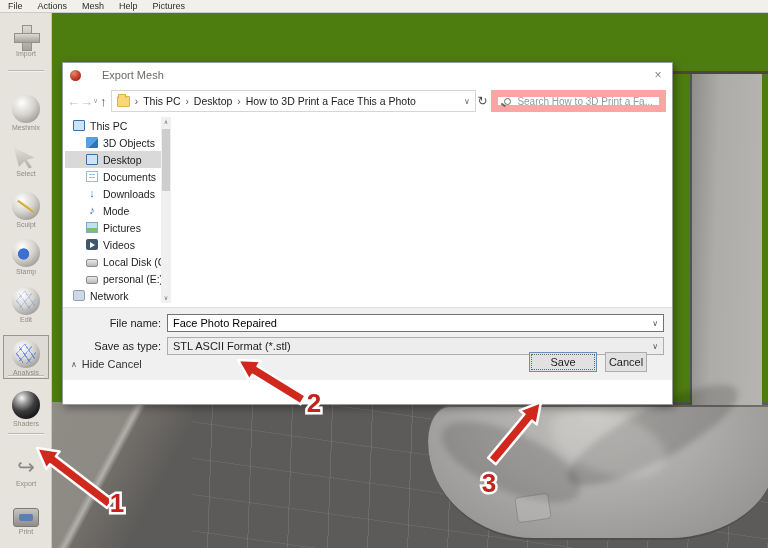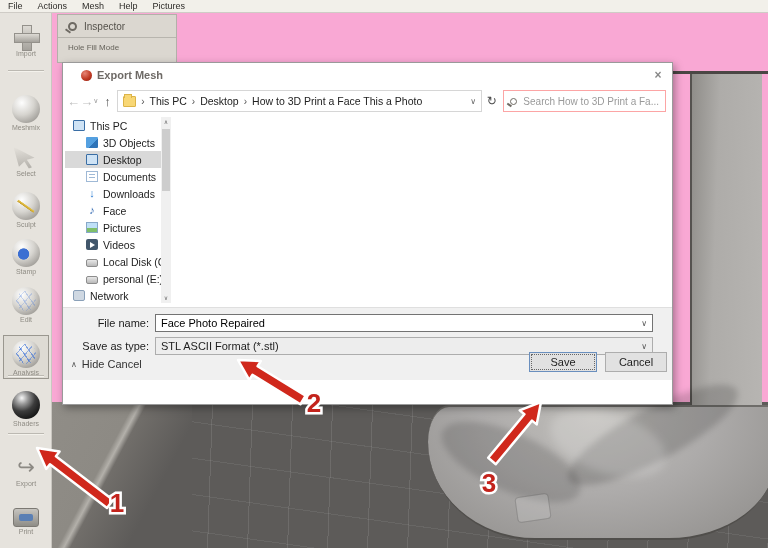--- a/index.html
+++ b/index.html
@@ -1,18 +1,18 @@
 <!DOCTYPE html>
 <html><head>
 <meta charset="utf-8">
 <style>
   * { margin:0; padding:0; box-sizing:border-box; }
   html,body { width:768px; height:548px; }
   body { font-family:"Liberation Sans", sans-serif; }
-  .app { position:relative; width:768px; height:548px; overflow:hidden; background:#f9a8d4; }
+  .app { position:relative; width:768px; height:548px; overflow:hidden; background:#4d7c0f; }
 
   
   .menubar { position:absolute; top:0; left:0; width:768px; height:13px; background:#f2f0ea;
              border-bottom:1px solid #cfccc6; display:flex; align-items:center; gap:15px;
              padding-left:8px; z-index:8; }
   .menubar span { font-size:9px; color:#2e2c29; }
 
   
   .viewport { position:absolute; left:52px; top:13px; right:0; bottom:0; overflow:hidden; z-index:1; }
   .vp-floor { position:absolute; left:0; top:389px; width:716px; height:146px; background-color:#5d5b59;
@@ -78,21 +78,21 @@
       border-bottom:1px solid #b8b5ae; }
   .maglass { width:9px; height:9px; border:2px solid #6e6a63; border-radius:50%; position:relative; }
   .maglass::after { content:""; position:absolute; left:-5px; top:6px; width:6px; height:2px;
       background:#6e6a63; transform:rotate(35deg); }
   .inspector .ititle { font-size:10px; color:#55524c; }
   .inspector .imode { font-size:8px; color:#66635b; padding:5px 0 0 10px; }
 
   
   .dialog { position:absolute; left:62px; top:62px; width:611px; height:343px; background:#fff;
       border:1px solid #9a9a9a; box-shadow:2px 3px 8px rgba(0,0,0,.35); z-index:5; font-size:11px; }
-  .dlg-title { position:relative; height:24px; display:flex; align-items:center; padding-left:18px; gap:5px;font-weight:bold; }
+  .dlg-title { position:relative; height:24px; display:flex; align-items:center; padding-left:7px; gap:21px; }
   .mmball { width:11px; height:11px; border-radius:50%;
       background:radial-gradient(circle at 35% 30%, #e68575 0%, #c03a24 55%, #8e1d0e 100%); }
   .dlg-title .ttext { color:#6e6a66; font-size:11px; }
   .dlg-close { position:absolute; right:6px; top:4px; width:16px; height:16px; text-align:center;
       color:#888; font-size:12px; line-height:16px; cursor:default; }
 
   .dlg-nav { position:relative; height:28px; display:flex; align-items:center; padding:0 6px 0 4px; }
   .navbtn { font-size:13px; width:15px; text-align:center; }
   .nav-dis { color:#bdbdbd; }
   .nav-en { color:#4a4a4a; }
@@ -100,21 +100,21 @@
   .addrbar { flex:0 0 365px; height:22px; border:1px solid #d6d6d6; display:flex; align-items:center;
       gap:5px; padding:0 5px; margin-left:3px; }
   .foldericon { width:13px; height:11px; background:#f8d775; border:1px solid #dcb448; border-radius:1px;
       position:relative; }
   .foldericon::before { content:""; position:absolute; left:0; top:-3px; width:6px; height:3px;
       background:#f8d775; border:1px solid #dcb448; border-bottom:none; }
   .crumb { font-size:10.5px; color:#222; white-space:nowrap; }
   .crumbsep { font-size:10px; color:#555; }
   .addr-caret { margin-left:auto; font-size:8px; color:#666; }
   .refreshbtn { width:22px; text-align:center; font-size:12px; color:#4a4a4a; }
-  .searchbox { margin-left:2px; flex:1; height:22px; border:1px solid #fca5a5; display:flex;
+  .searchbox { margin-left:2px; flex:1; height:22px; border:7px solid #fca5a5; display:flex;
       align-items:center; gap:6px; padding:0 6px; }
   .searchbox .ph { font-size:10px; color:#9a9a9a; white-space:nowrap; overflow:hidden; }
   .maglass.small { width:7px; height:7px; border-width:1px; }
   .maglass.small::after { left:-4px; top:5px; width:5px; height:1.5px; }
 
   .dlg-toolbar { height:26px; display:flex; align-items:center; padding:0 10px;
       border-bottom:1px solid #ececec; }
   .orgbtn { display:flex; align-items:center; gap:4px; color:#1a1a1a; }
   .orgbtn .c { font-size:7px; color:#555; }
   .newfolder { margin-left:26px; color:#1a1a1a; }
@@ -154,34 +154,34 @@
   .filetile { position:absolute; left:128px; top:8px; width:78px; text-align:center; }
   .curaicon { width:52px; height:52px; margin:0 auto; background:#2660d8; position:relative;
       clip-path:polygon(26% 0, 100% 0, 100% 74%, 74% 100%, 0 100%, 0 26%);
       display:flex; align-items:center; justify-content:center; }
   .curaicon::after { content:""; position:absolute; right:0; bottom:0; width:100%; height:100%;
       background:linear-gradient(315deg, rgba(0,0,30,.28) 0 14%, transparent 14%); }
   .curaicon .cletter { color:#fff; font-size:27px; font-weight:bold; font-family:"DejaVu Sans",sans-serif; }
   .filetile .fname { font-size:10.5px; color:#1d1d1d; margin-top:6px; }
 
   .dlg-footer { height:73px; background:#f0f0f0; border-top:1px solid #dfdfdf; position:relative; }
-  .frow { position:absolute; left:0; right:19px; display:flex; align-items:center; }
+  .frow { position:absolute; left:0; right:8px; display:flex; align-items:center;padding-left:12px; }
   .frow .flabel { width:92px; text-align:right; padding-right:6px; color:#1d1d1d; }
   .fname-field { flex:1; height:18px; background:#fff; border:1px solid #737373; display:flex;
       align-items:center; padding:0 5px; color:#000; }
   .ftype-field { flex:1; height:18px; background:#ededed; border:1px solid #adadad; display:flex;
       align-items:center; padding:0 5px; color:#1d1d1d; }
   .fieldcaret { margin-left:auto; font-size:8px; color:#555; }
   .hidefolders { position:absolute; left:8px; bottom:10px; display:flex; gap:5px; align-items:center;
       color:#333; }
   .hidefolders .c { font-size:8px; color:#555; }
   .btn { position:absolute; bottom:8px; height:20px; background:#e1e1e1; border:1px solid #adadad;
       text-align:center; line-height:18px; color:#1d1d1d; }
   .btn-save { left:466px; width:68px; border-color:#6a8fbe; outline:1px dotted #666; outline-offset:-3px; }
-  .btn-cancel { left:542px; width:62px; }
+  .btn-cancel { left:542px; width:42px; }
 
   
   .overlay { position:absolute; inset:0; z-index:9; pointer-events:none; }
   .stepnum { font-weight:bold; font-size:26px; fill:#c3231c; stroke:#ffffff; stroke-width:5px;
       paint-order:stroke; font-family:"Liberation Sans",sans-serif; }
 </style>
 </head>
 <body>
 
 <div class="app">
@@ -254,27 +254,20 @@
     <div class="tool" style="top:442px">
       <div class="exporticon">↪</div>
       <div class="tlabel">Export</div>
     </div>
     <div class="tool" style="top:495px">
       <div class="printicon"></div>
       <div class="tlabel">Print</div>
     </div>
   </div>
 
-  <div class="inspector">
-    <div class="irow">
-      <div class="maglass"></div>
-      <div class="ititle">Inspector</div>
-    </div>
-    <div class="imode">Hole Fill Mode</div>
-  </div>
 
   <div class="dialog">
 
     <div class="dlg-title">
       <div class="mmball"></div>
       <div class="ttext">Export Mesh</div>
       <div class="dlg-close">×</div>
     </div>
 
     <div class="dlg-nav">
@@ -317,21 +310,21 @@
         <div class="trow lvl1">
           <div class="ticon12 ic-doc"></div>
           <span>Documents</span>
           </div>
         <div class="trow lvl1">
           <div class="ticon12 ic-glyph">↓</div>
           <span>Downloads</span>
           </div>
         <div class="trow lvl1">
           <div class="ticon12 ic-glyph" style="color:#3b6fb5">♪</div>
-          <span>Face</span>
+          <span>Mode</span>
           </div>
         <div class="trow lvl1">
           <div class="ticon12 ic-pic"></div>
           <span>Pictures</span>
           </div>
         <div class="trow lvl1">
           <div class="ticon12 ic-vid"></div>
           <span>Videos</span>
           </div>
         <div class="trow lvl1">

